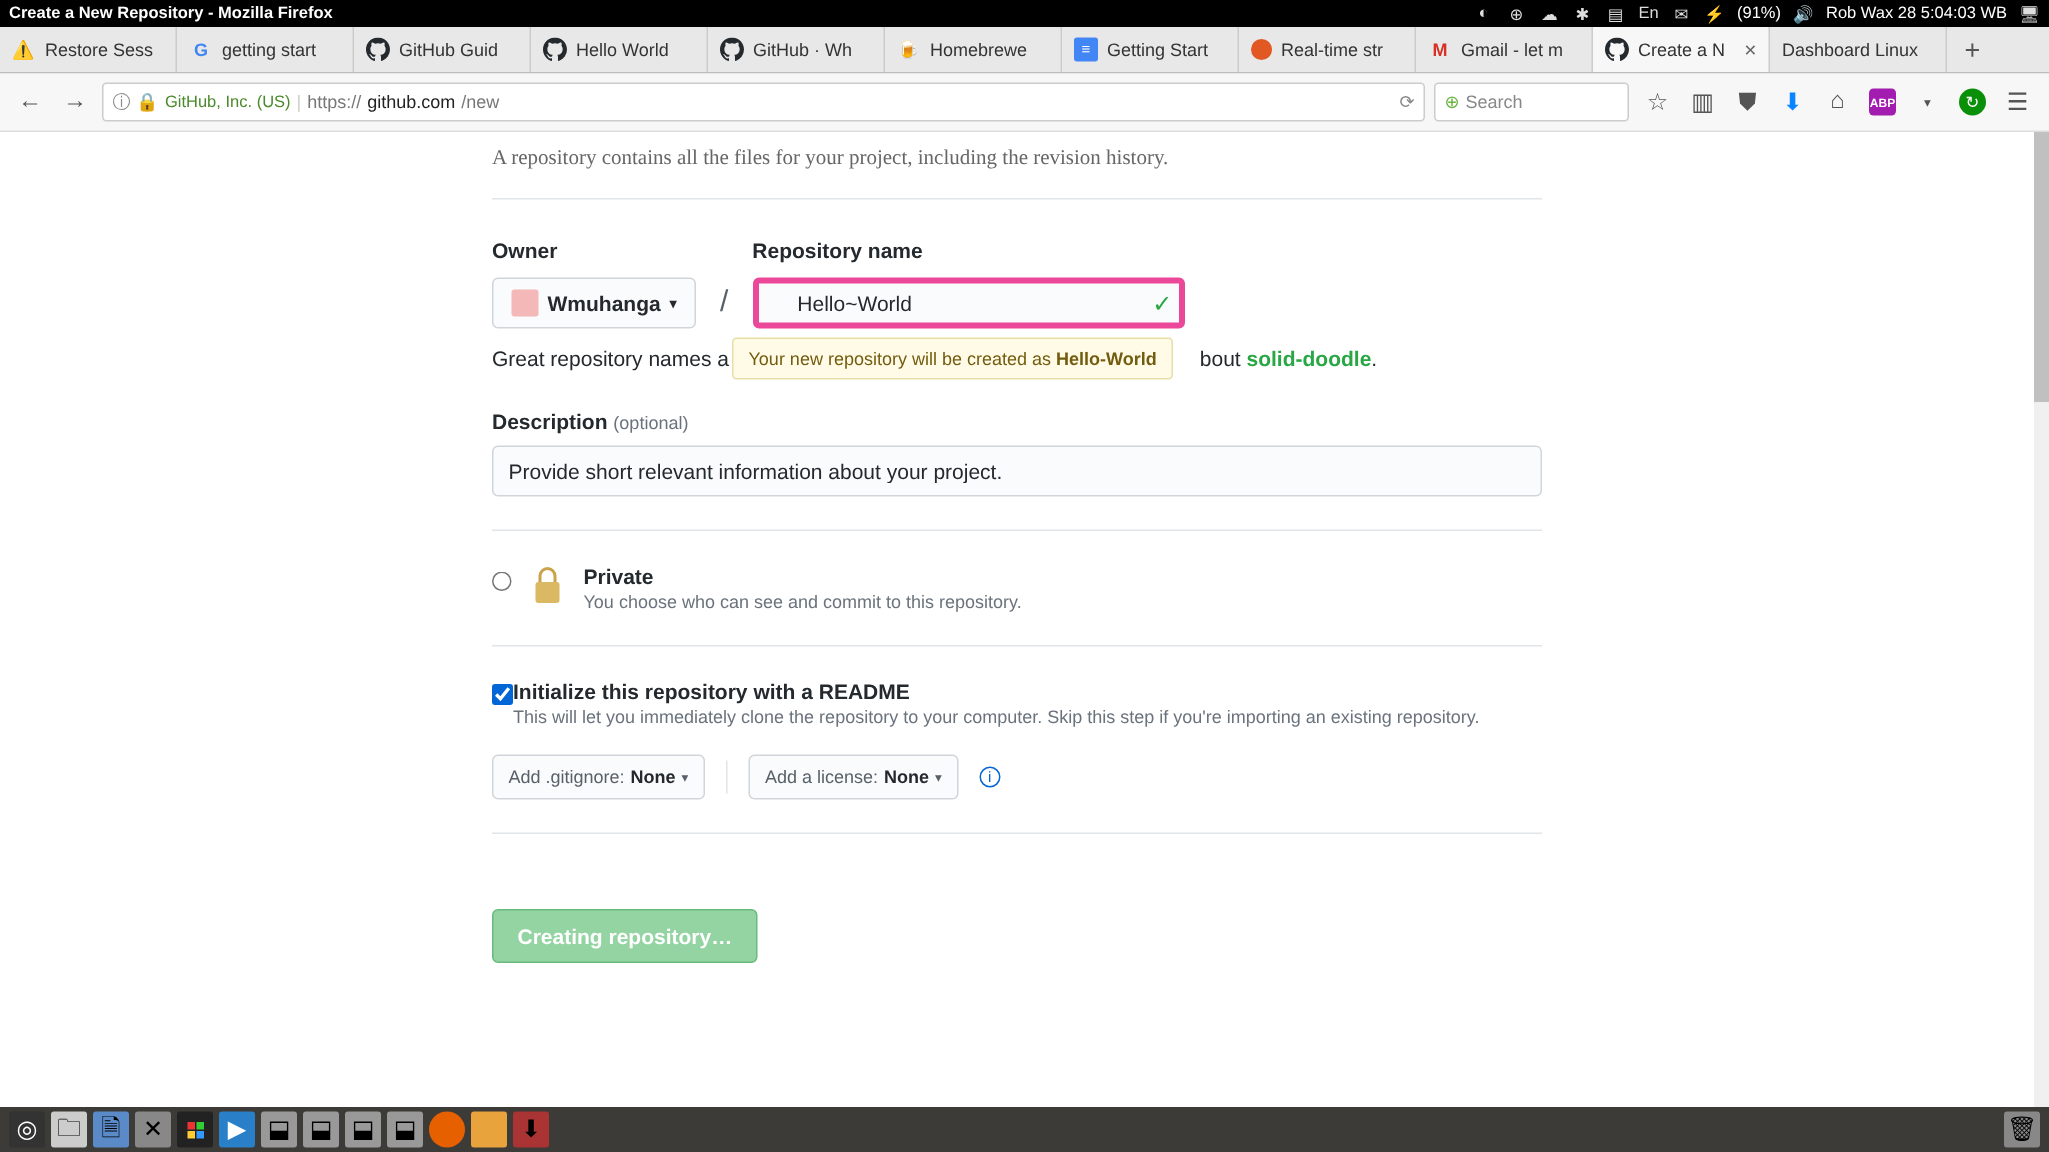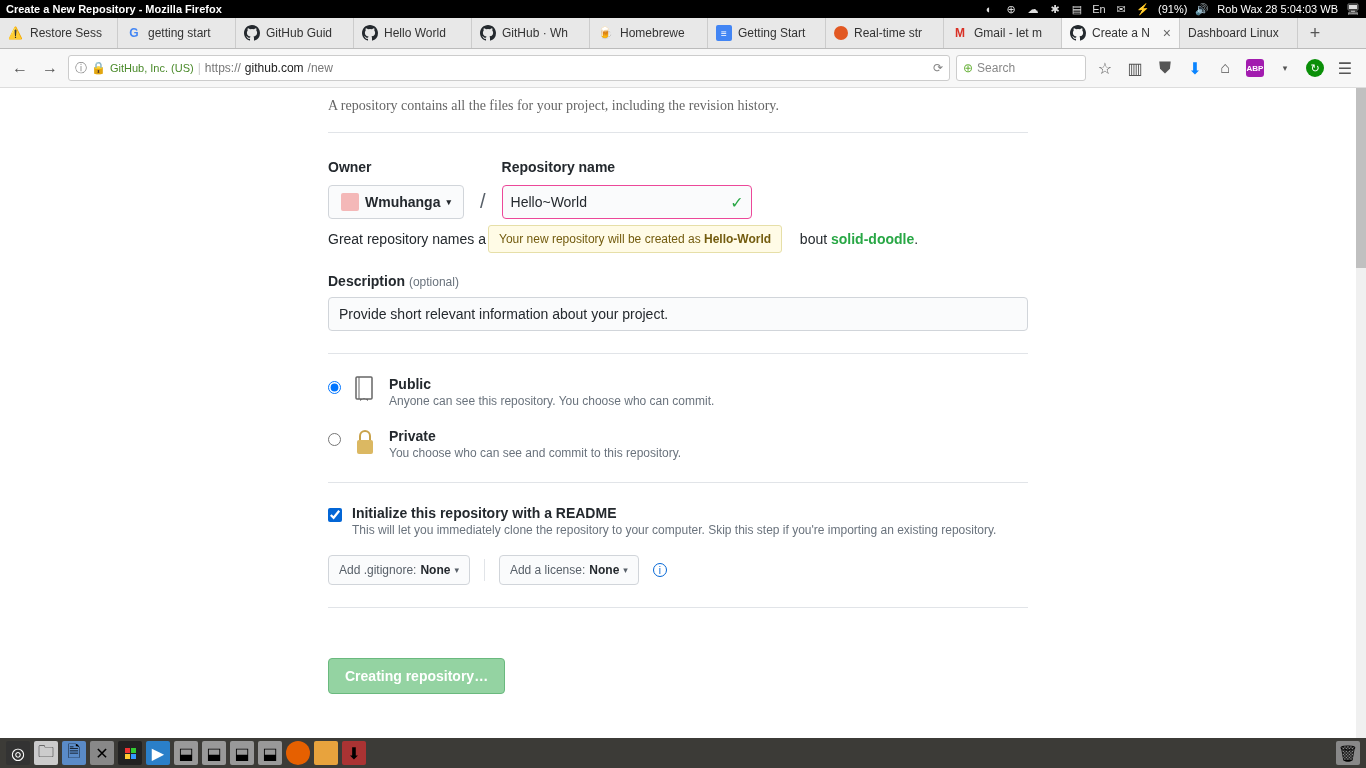--- a/index.html
+++ b/index.html
@@ -40,41 +40,41 @@
 .subtitle { font-size: 14px; color: #666; margin-bottom: 18px; font-family: Liberation Serif, serif; }
 hr.section { border: none; border-top: 1px solid #e1e4e8; margin: 0 0 26px 0; }
 
 .row { display: flex; align-items: flex-start; gap: 16px; }
 .field-group { display: flex; flex-direction: column; }
 .label { font-size: 14px; font-weight: 600; color: #24292e; margin-bottom: 10px; }
 .owner-btn { height: 34px; border: 1px solid #d1d5da; background: #fafbfc; border-radius: 4px; padding: 0 12px; display: flex; align-items: center; gap: 6px; font-size: 14px; font-weight: 600; color: #24292e; }
 .owner-avatar { width: 18px; height: 18px; background: #f4b8b8; border-radius: 2px; }
 .slash { font-size: 20px; color: #586069; padding: 0 0 0 0; align-self: flex-end; margin-bottom: 6px; }
 .repo-input-wrap { position: relative; }
-.repo-input { width: 250px; height: 34px; border: 1px solid #ec4899; border-radius: 4px; padding: 0 30px 0 8px; font-size: 14px; background: #fafbfc; color: #24292e; }
+.repo-input { width: 288px; height: 34px; border: 4px solid #ec4899; border-radius: 4px; padding: 0 30px 0 26px; font-size: 14px; background: #fafbfc; color: #24292e; }
 .check { position: absolute; right: 8px; top: 8px; color: #28a745; font-size: 16px; }
 
 .hint-line { font-size: 14px; color: #24292e; margin-top: 12px; position: relative; }
 .hint-line a { color: #0366d6; text-decoration: none; font-weight: 600; }
 .tooltip { position: absolute; left: 160px; top: -6px; background: #fffbe6; border: 1px solid #e6dfa8; border-radius: 3px; padding: 6px 10px; font-size: 12px; color: #735c0f; }
 .tooltip b { color: #735c0f; font-weight: 600; }
 
 .desc-label { font-size: 14px; font-weight: 600; color: #24292e; margin-top: 26px; }
 .desc-label .opt { font-weight: 400; color: #6a737d; font-size: 12px; }
 .desc-input { width: 100%; height: 34px; border: 1px solid #d1d5da; border-radius: 4px; padding: 16px 10px; font-size: 14px; background: #fafbfc; color: #24292e; margin-top: 8px; }
 
 hr.mid { border: none; border-top: 1px solid #e1e4e8; margin: 22px 0; }
 
 .radio-row { display: flex; align-items: flex-start; gap: 10px; margin-bottom: 20px; }
 .radio-row input[type=radio] { margin-top: 5px; }
 .vis-icon { width: 28px; height: 28px; display: inline-flex; align-items: center; justify-content: center; }
 .vis-title { font-size: 14px; font-weight: 600; color: #24292e; }
 .vis-desc { font-size: 12px; color: #6a737d; margin-top: 2px; }
 
-.check-row { display: flex; align-items: flex-start; gap: 10px; }
+.check-row { display: flex; align-items: flex-start; gap: 0; }
 .check-row input[type=checkbox] { margin-top: 3px; width: 14px; height: 14px; accent-color: #0366d6; }
 .check-title { font-size: 14px; font-weight: 600; color: #24292e; }
 .check-desc { font-size: 12px; color: #6a737d; margin-top: 2px; }
 
 .dd-row { display: flex; align-items: center; gap: 14px; margin-top: 18px; }
 .dd { height: 30px; border: 1px solid #d1d5da; background: #fafbfc; border-radius: 4px; padding: 0 10px; font-size: 12px; color: #586069; display: flex; align-items: center; gap: 4px; }
 .dd b { color: #24292e; font-weight: 600; }
 .vline { width: 1px; height: 22px; background: #e1e4e8; }
 .info-icon { color: #0366d6; font-size: 14px; border: 1px solid #0366d6; border-radius: 50%; width: 14px; height: 14px; display: inline-flex; align-items: center; justify-content: center; font-size: 10px; }
 
@@ -237,34 +237,20 @@
     </div>
 
     <div class="desc-label">
       <span>Description</span>
       <span class="opt">(optional)</span>
     </div>
     <input class="desc-input" value="Provide short relevant information about your project." style="">
 
     <hr class="mid">
 
-    <div class="radio-row">
-      <input type="radio" checked="" style="">
-      <span class="vis-icon">
-        <svg width="26" height="30" viewBox="0 0 26 30">
-            <rect x="4" y="2" width="16" height="22" fill="none" stroke="#666" stroke-width="1.5" rx="1"></rect>
-            <line x1="7" y1="2" x2="7" y2="24" stroke="#666"></line>
-            <path d="M8 26 L12 23 L16 26 V24 H8 Z" fill="#666"></path>
-          </svg>
-      </span>
-      <div>
-        <div class="vis-title">Public</div>
-        <div class="vis-desc">Anyone can see this repository. You choose who can commit.</div>
-      </div>
-    </div>
 
     <div class="radio-row">
       <input type="radio" style="">
       <span class="vis-icon">
         <svg width="26" height="28" viewBox="0 0 26 28">
             <path d="M8 12 V8 a5 5 0 0 1 10 0 V12" fill="none" stroke="#c9a24a" stroke-width="2"></path>
             <rect x="5" y="12" width="16" height="14" rx="2" fill="#dbb862"></rect>
           </svg>
       </span>
       <div>

